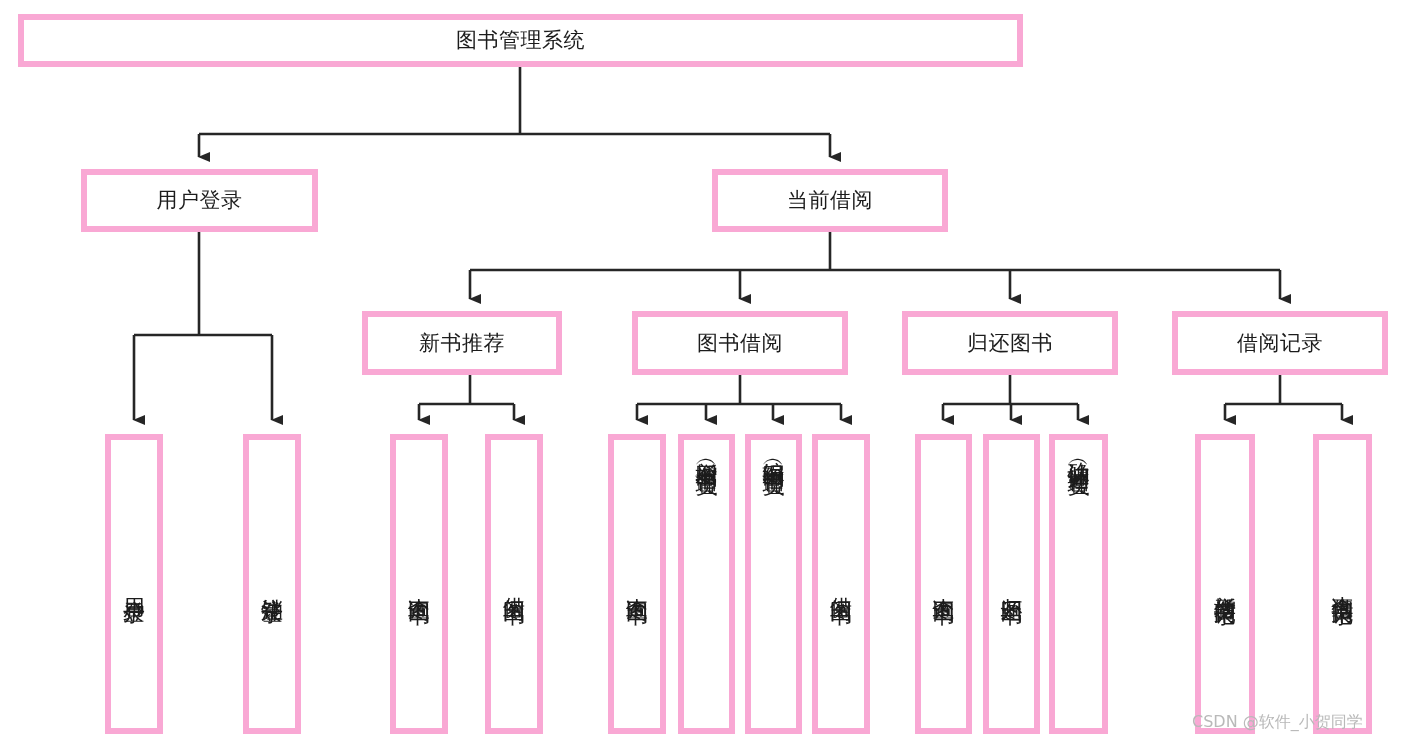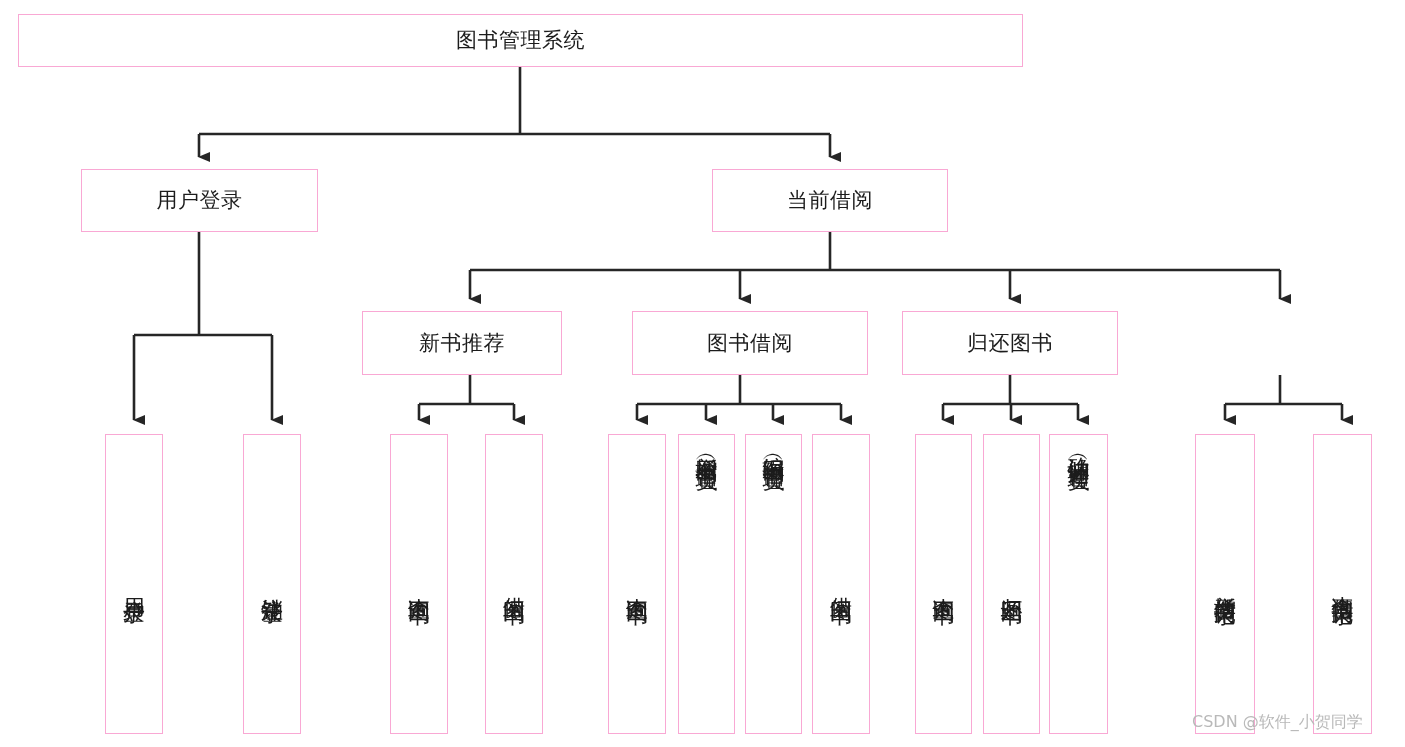--- a/index.html
+++ b/index.html
@@ -23,21 +23,21 @@
     left: 0;
     top: 0;
     width: 1405px;
     height: 747px;
     pointer-events: none;
   }
   .node {
     position: absolute;
     box-sizing: border-box;
     background: #ffffff;
-    border: 1px solid #f9a8d4;
+    border: 6px solid #f9a8d4;
     display: flex;
     align-items: center;
     justify-content: center;
     color: #1c1c1c;
     z-index: 2;
   }
   .node .lbl {
     display: block;
     text-align: center;
     line-height: 1.26;
@@ -148,28 +148,31 @@
   </div>
 
   <div class="node h" style="left:712px; top:169px; width:236px; height:63px;">
     <span class="lbl">当前借阅</span>
   </div>
 
   <div class="node h" style="left:362px; top:311px; width:200px; height:64px;">
     <span class="lbl">新书推荐</span>
   </div>
 
-  <div class="node h" style="left:632px; top:311px; width:236px; height:64px;">
+  <div class="node h" style="left:632px; top:311px; width:216px; height:64px;">
     <span class="lbl">图书借阅</span>
   </div>
 
   <div class="node h" style="left:902px; top:311px; width:216px; height:64px;">
     <span class="lbl">归还图书</span>
   </div>
 
+  <div class="node h" style="left:1172px; top:311px; width:216px; height:64px;">
+    <span class="lbl">借阅记录</span>
+  </div>
 
   <div class="node v center" style="left:105px; top:434px; width:58px; height:300px;">
     <span class="lbl">用户登录</span>
   </div>
 
   <div class="node v center" style="left:243px; top:434px; width:58px; height:300px;">
     <span class="lbl">注销登录</span>
   </div>
 
   <div class="node v center" style="left:390px; top:434px; width:58px; height:300px;">

